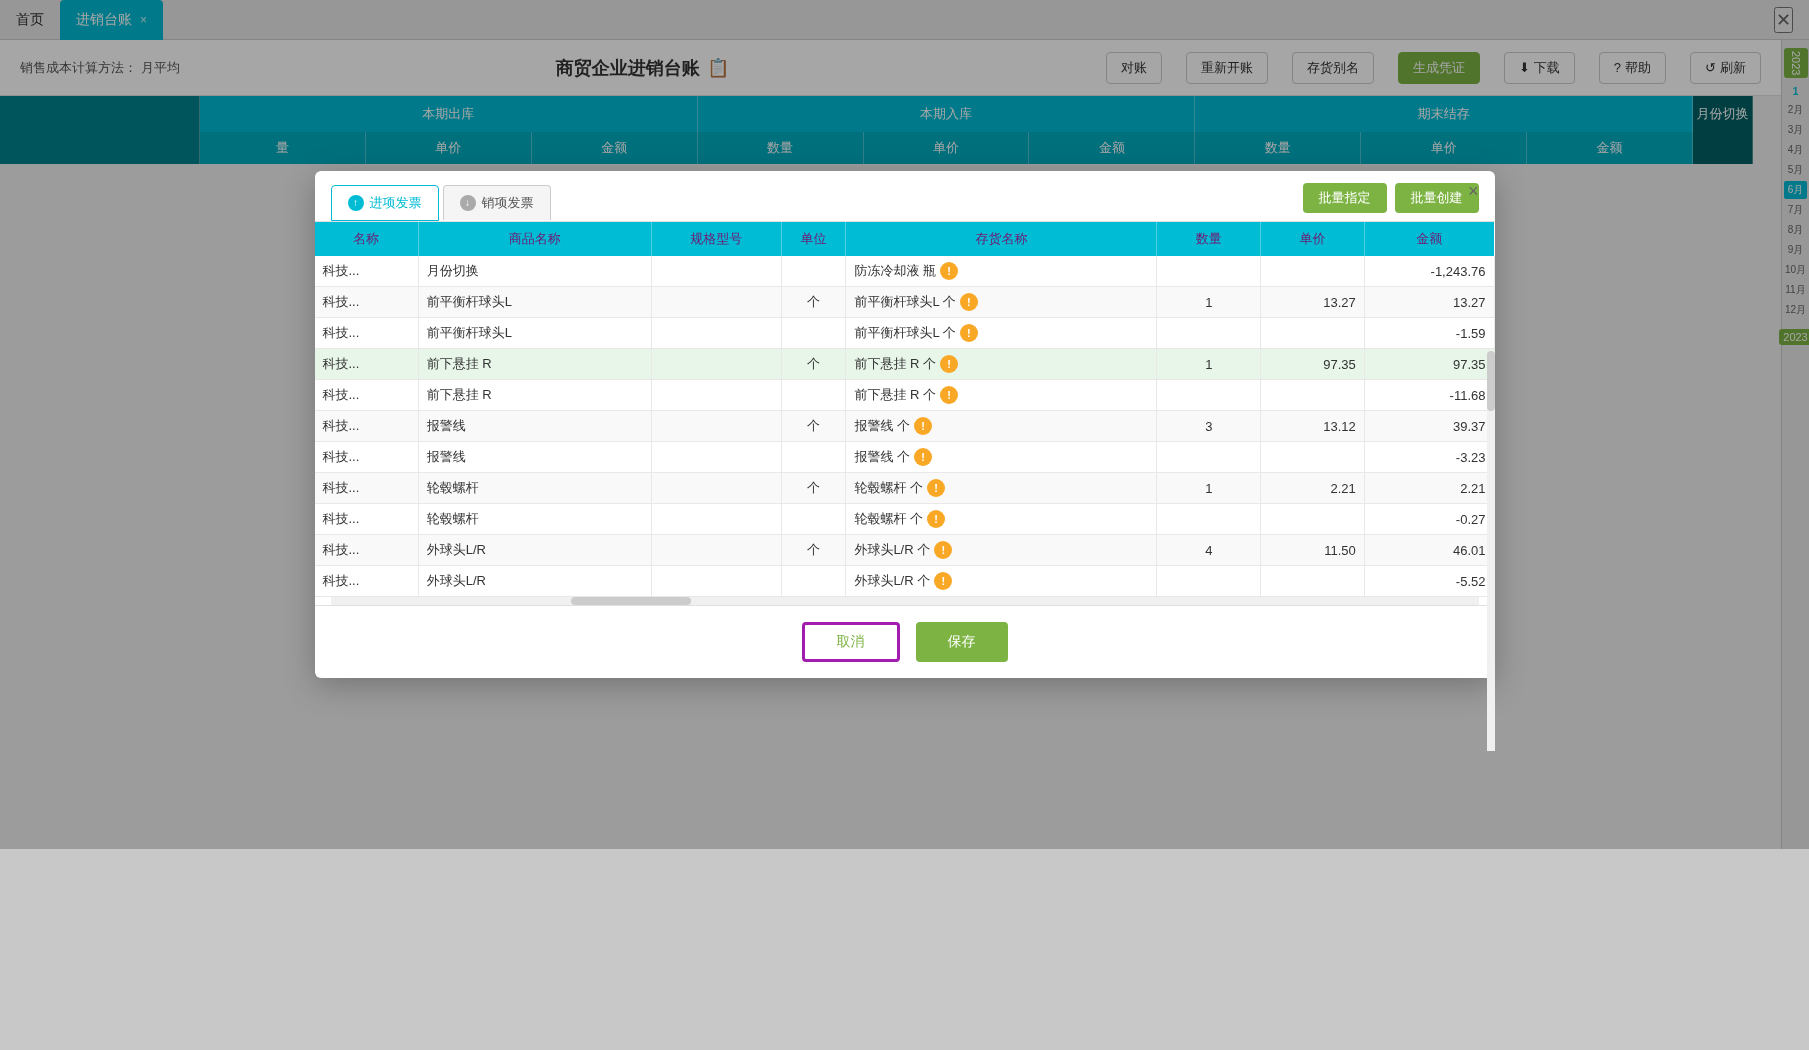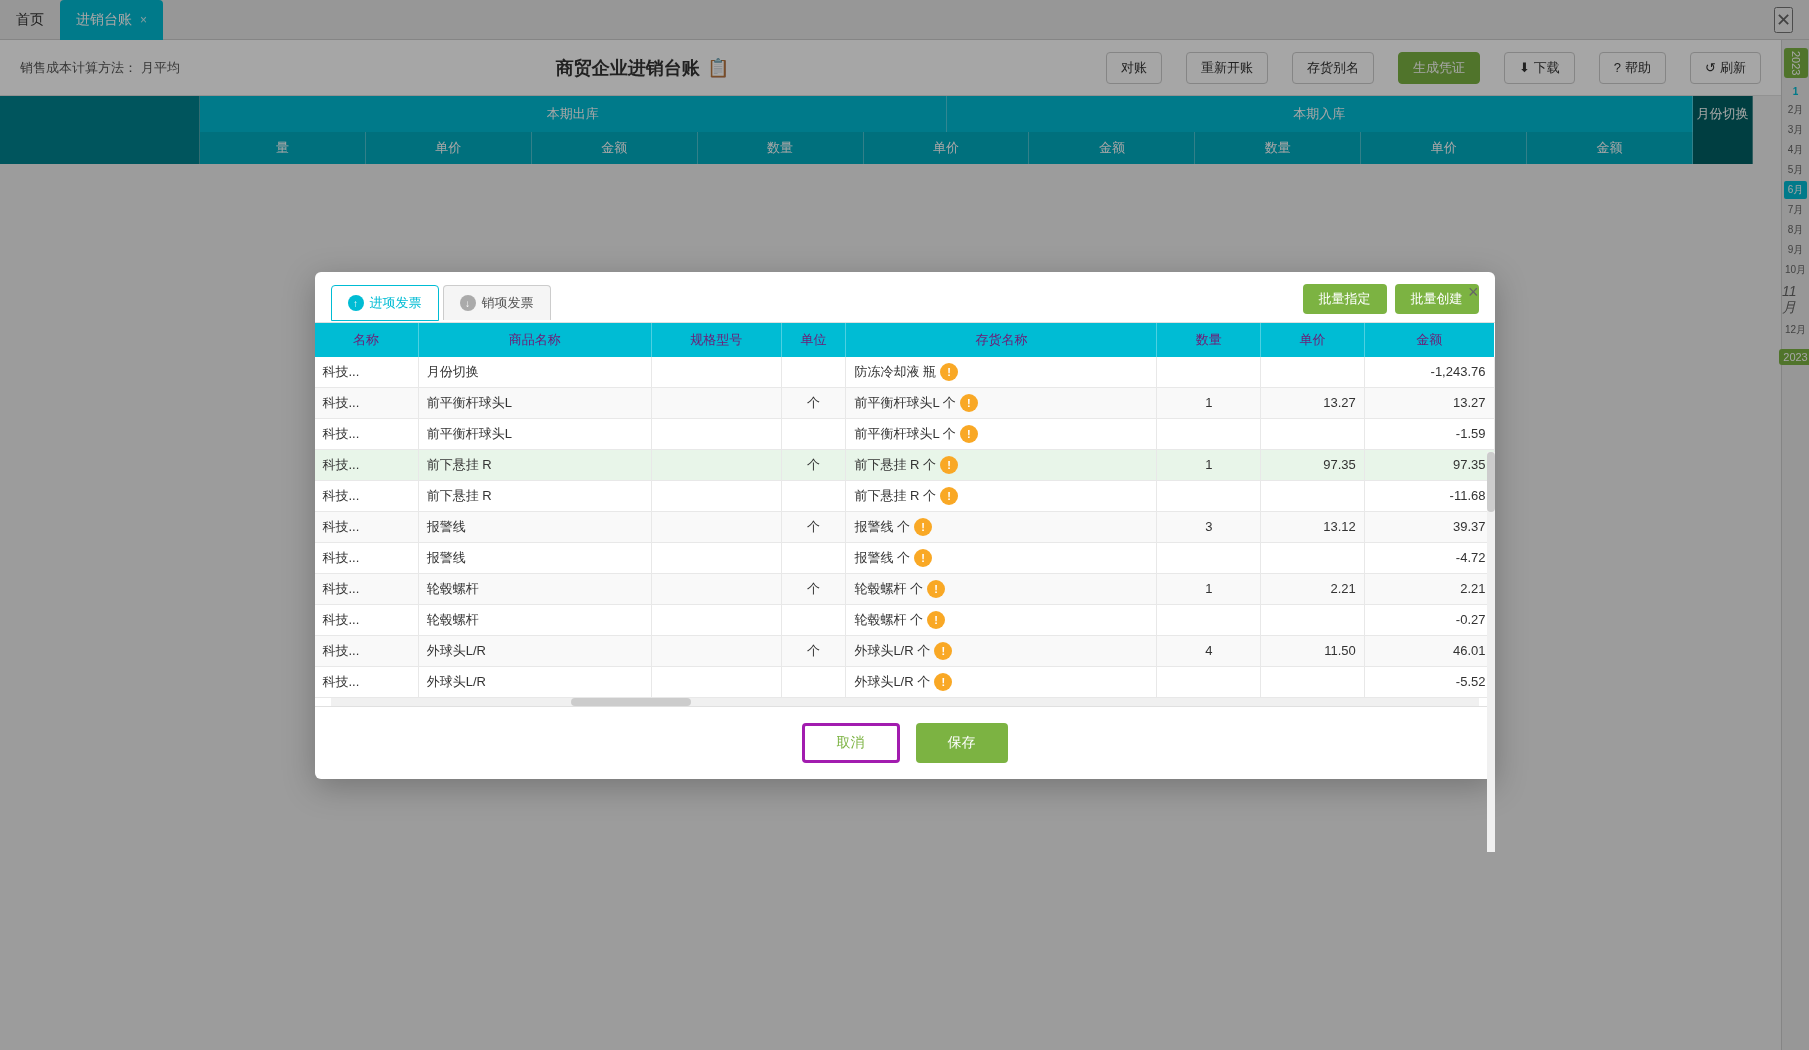--- a/index.html
+++ b/index.html
@@ -9,21 +9,21 @@
       background: #c8c8c8;
       width: 1809px;
       height: 1050px;
       overflow: hidden;
       position: relative;
     }
 
     
     .app-container {
       width: 1809px;
-      height: 1050px;
+      height: 849px;
       background: #f0f0f0;
       position: relative;
     }
 
     
     .tab-bar {
       height: 40px;
       background: #e8e8e8;
       display: flex;
       align-items: center;
@@ -411,20 +411,21 @@
           <span>刷新</span>
         </button>
       </div>
     </div>
 
     <div style="margin-right: 28px;">
       <div class="bg-header-row">
         <div class="bg-cell" style="flex: 0 0 200px; background: #00838f; font-size:13px;"></div>
         <div class="bg-cell" style="flex: 3;">本期出库</div>
         <div class="bg-cell" style="flex: 3;">本期入库</div>
+        <div class="bg-cell" style="flex: 3;">期末结存</div>
         <div class="bg-cell" style="flex: 0 0 60px; background: #006064;">月份切换</div>
       </div>
       <div class="bg-subheader-row">
         <div class="bg-cell" style="flex: 0 0 200px; background: #00838f;"></div>
         <div class="bg-cell" style="flex: 1;">量</div>
         <div class="bg-cell" style="flex: 1;">单价</div>
         <div class="bg-cell" style="flex: 1;">金额</div>
         <div class="bg-cell" style="flex: 1;">数量</div>
         <div class="bg-cell" style="flex: 1;">单价</div>
         <div class="bg-cell" style="flex: 1;">金额</div>
@@ -441,21 +442,21 @@
     <div style="font-size: 10px; color: #00bcd4; font-weight: bold; padding: 2px 0; cursor: pointer;">1</div>
     <div style="font-size: 10px; color: #666; padding: 2px 0; cursor: pointer;">2月</div>
     <div style="font-size: 10px; color: #666; padding: 2px 0; cursor: pointer;">3月</div>
     <div style="font-size: 10px; color: #666; padding: 2px 0; cursor: pointer;">4月</div>
     <div style="font-size: 10px; color: #666; padding: 2px 0; cursor: pointer;">5月</div>
     <div style="font-size: 10px; color: #fff; background: #00bcd4; padding: 2px 4px; border-radius: 2px; cursor: pointer;">6月</div>
     <div style="font-size: 10px; color: #666; padding: 2px 0; cursor: pointer;">7月</div>
     <div style="font-size: 10px; color: #666; padding: 2px 0; cursor: pointer;">8月</div>
     <div style="font-size: 10px; color: #666; padding: 2px 0; cursor: pointer;">9月</div>
     <div style="font-size: 10px; color: #666; padding: 2px 0; cursor: pointer;">10月</div>
-    <div style="font-size: 14px; color: #666; padding: 2px 0; cursor: pointer; font-style: italic;">11月</div>
+    <div style="font-size: 10px; color: #666; padding: 2px 0; cursor: pointer;">11月</div>
     <div style="font-size: 10px; color: #666; padding: 2px 0; cursor: pointer;">12月</div>
     <div style="margin-top: 8px; background: #7cb342; color: #fff; padding: 2px 4px; border-radius: 3px; font-size: 11px; cursor: pointer;">2023</div>
   </div>
 
   <div class="modal-overlay">
     <div class="modal">
 
       <div class="modal-header">
         <div class="modal-tabs">
           <div class="modal-tab active">
@@ -550,21 +551,21 @@
       <td class="text-right ">39.37</td>
     </tr>
               <tr>
       <td>科技...</td>
       <td>报警线</td>
       <td></td>
       <td class="text-center"></td>
       <td>报警线 个<span class="warning-icon">!</span></td>
       <td class="text-center"></td>
       <td class="text-right"></td>
-      <td class="text-right negative">-4.72</td>
+      <td class="text-right negative">-3.23</td>
     </tr>
               <tr>
       <td>科技...</td>
       <td>轮毂螺杆</td>
       <td></td>
       <td class="text-center">个</td>
       <td>轮毂螺杆 个<span class="warning-icon">!</span></td>
       <td class="text-center">1</td>
       <td class="text-right">2.21</td>
       <td class="text-right ">2.21</td>

